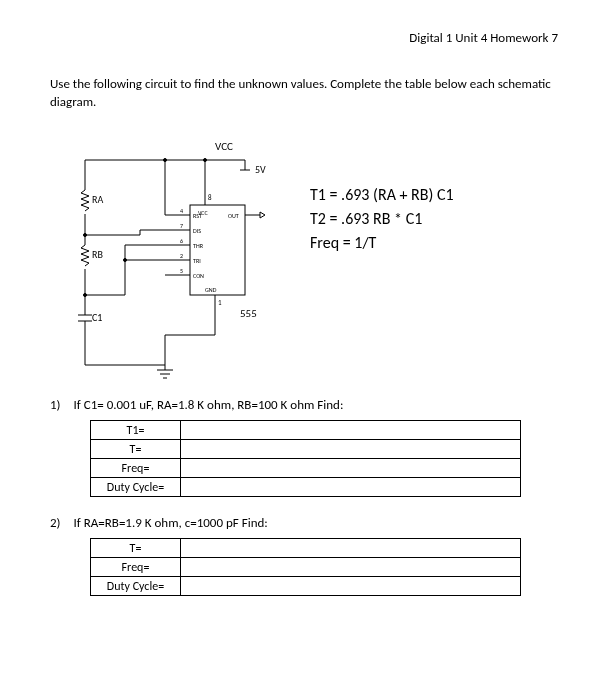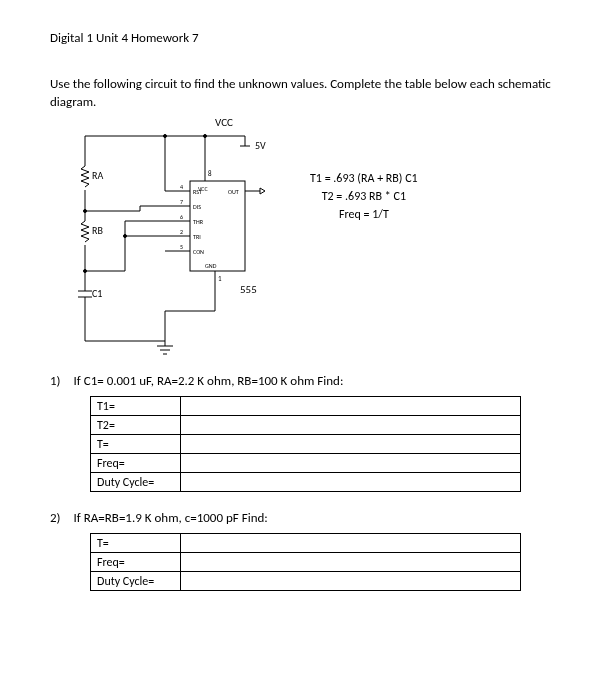--- a/index.html
+++ b/index.html
@@ -11,62 +11,62 @@
     background: #fff;
     font-family: Calibri, Arial, sans-serif;
     font-size: 13px;
     color: #000;
     position: relative;
   }
   .page {
     padding: 30px 50px 30px 50px;
   }
   .title {
-    text-align: left;
+    text-align: right;
     font-size: 13px;
     margin-bottom: 30px;
   }
   .instructions {
     font-size: 13px;
     line-height: 1.4;
   }
   .circuit-area {
     position: relative;
     height: 250px;
     margin-bottom: 10px;
+    margin-top: 24px;
   }
   .circuit-svg {
     position: absolute;
     left: 0;
     top: 0;
   }
   .formulas {
     position: absolute;
     left: 260px;
-    top: 58px;
-    font-size: 12px;
+    top: 48px;
+    font-size: 16px;
     line-height: 1.5;
-    text-align: center;
   }
   .question {
     font-size: 13px;
     margin: 12px 0 8px 0;
   }
   table {
     border-collapse: collapse;
     margin-left: 40px;
     margin-bottom: 18px;
   }
   table td {
     border: 1px solid #000;
     padding: 2px 6px;
     font-size: 12px;
     vertical-align: middle;
   }
-  table td:first-child { width: 90px; }
+  table td:first-child { width: 90px; text-align: center; }
   table td:last-child { width: 340px; }
 </style>
 </head>
 <body>
 
 <div class="page">
   <div class="title">Digital 1 Unit 4 Homework 7</div>
   <div class="instructions">Use the following circuit to find the unknown values. Complete the table below each schematic diagram.</div>
 
   <div class="circuit-area">
@@ -165,29 +165,25 @@
       </g>
     </svg>
 
     <div class="formulas">
       <div>T1 = .693 (RA + RB) C1</div>
       <div>T2 = .693 RB * C1</div>
       <div>Freq = 1/T</div>
     </div>
   </div>
 
-  <div class="question">1) If C1= 0.001 uF, RA=2.2 K ohm, RB=100 K ohm Find:</div>
+  <div class="question">1) If C1= 0.001 uF, RA=1.8 K ohm, RB=100 K ohm Find:</div>
   <table>
     <tbody>
         <tr>
           <td>T1=</td>
-          <td></td>
-        </tr>
-    <tr>
-          <td>T2=</td>
           <td></td>
         </tr>
     <tr>
           <td>T=</td>
           <td></td>
         </tr>
     <tr>
           <td>Freq=</td>
           <td></td>
         </tr>

